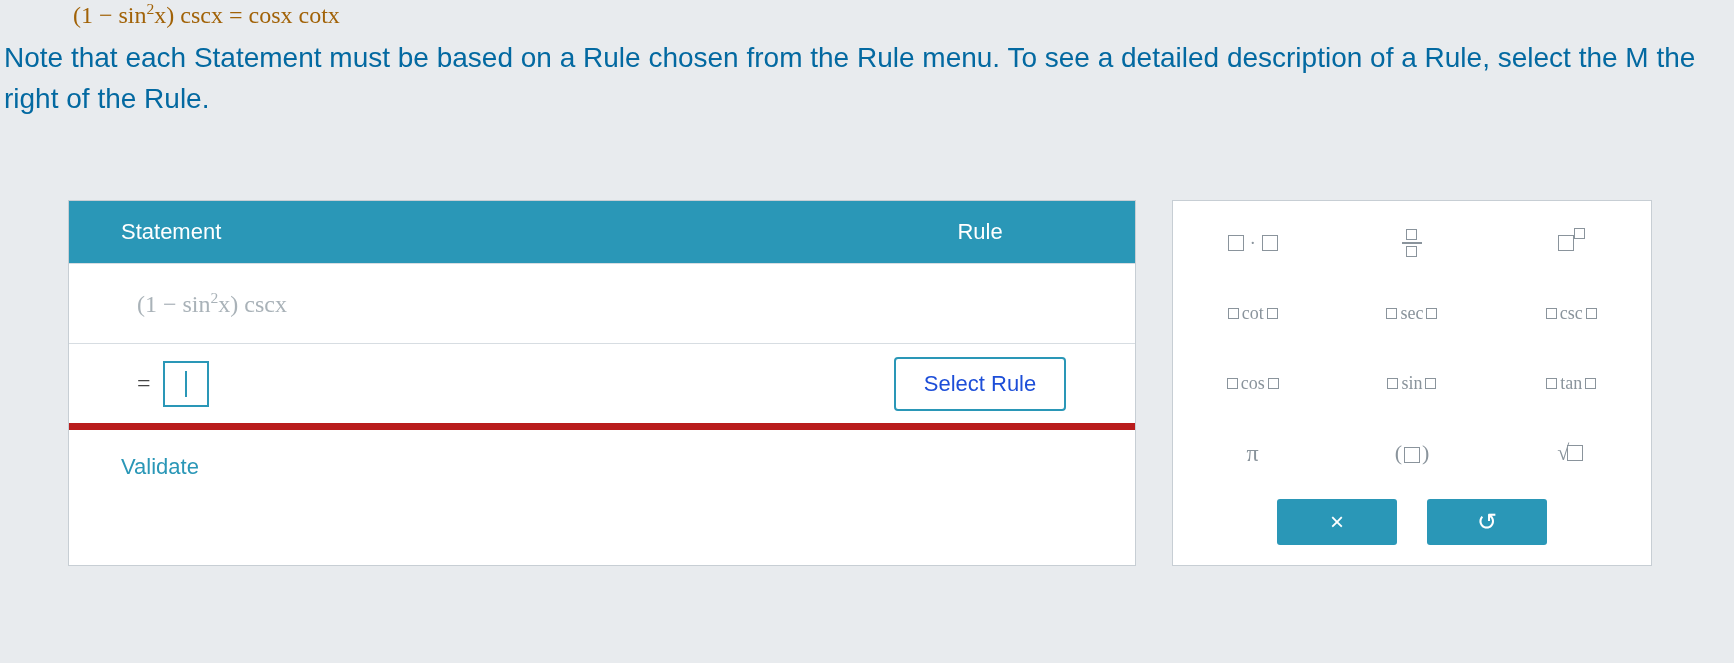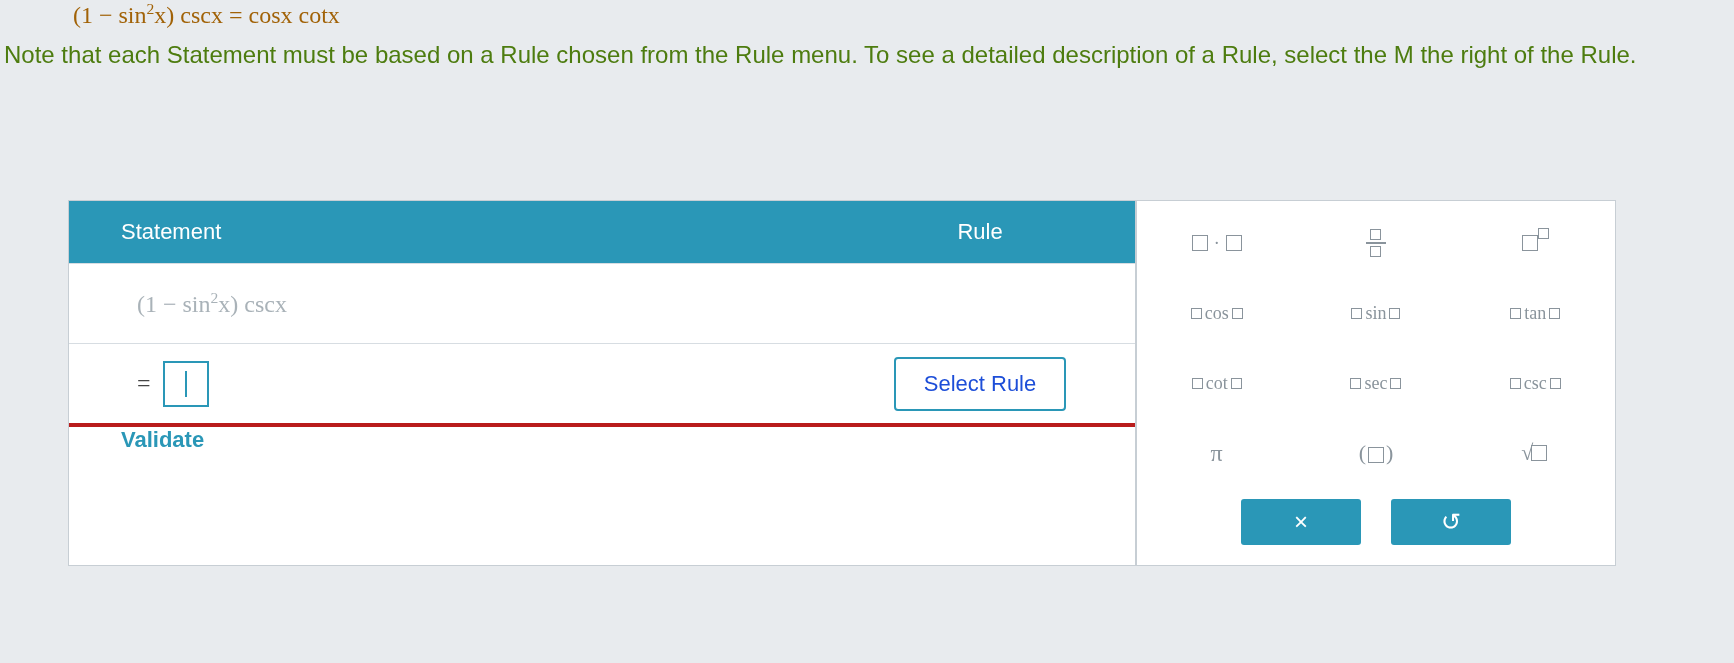--- a/index.html
+++ b/index.html
@@ -18,30 +18,31 @@
     left: 73px;
     font-size: 24px;
     color: #a16207;
     font-family: 'Times New Roman', serif;
   }
   .instructions {
     position: absolute;
     top: 38px;
     left: 4px;
     right: 0;
-    font-size: 24px;
-    color: #4d7c0f;
+    font-size: 28px;
+    color: #0369a1;
     line-height: 1.45;
   }
   .main-area {
     position: absolute;
     top: 200px;
     left: 68px;
     width: 1640px;
     display: flex;
+    gap: 36px;
   }
   .table-wrap {
     width: 1068px;
     border: 1px solid #c7ced4;
     background: #fff;
   }
   .thead {
     display: flex;
     background: #2a97b7;
     color: #fff;
@@ -71,21 +72,21 @@
   .cursor { width:2px; height:26px; background:#2a97b7; }
   .select-rule-btn {
     border: 2px solid #2a97b7;
     color: #1d4ed8;
     background:#fff;
     padding: 12px 28px;
     font-size: 22px;
     border-radius: 4px;
     cursor: pointer;
   }
-  .row-validate { height: 80px; display:flex; padding-left:52px; border-top:4px solid #b91c1c;font-weight:bold;}
+  .row-validate { height: 80px; display:flex; align-items:center; padding-left:52px; border-top:7px solid #b91c1c;}
   .validate-link { color:#2a97b7; font-size:22px; cursor:pointer; }
   
   .keypad {
     width: 480px;
     background:#fff;
     border:1px solid #c7ced4;
     padding: 18px 18px 20px 18px;
   }
   .kp-row { display:flex; gap: 36px; margin-bottom: 22px; justify-content: space-around;}
   .kp-btn {
@@ -173,49 +174,49 @@
       </div>
       <div class="kp-btn">
         <span class="kp-box"></span>
           <span class="kp-box-sm" style="position:relative; top:-10px; left:-2px;"></span>
       </div>
     </div>
 
     <div class="kp-row">
       <div class="kp-btn">
         <span class="kp-box-sm"></span>
+          <span style="margin:0 3px;">cot</span>
+          <span class="kp-box-sm"></span>
+      </div>
+      <div class="kp-btn">
+        <span class="kp-box-sm"></span>
+          <span style="margin:0 3px;">sec</span>
+          <span class="kp-box-sm"></span>
+      </div>
+      <div class="kp-btn">
+        <span class="kp-box-sm"></span>
+          <span style="margin:0 3px;">csc</span>
+          <span class="kp-box-sm"></span>
+      </div>
+    </div>
+
+    <div class="kp-row">
+      <div class="kp-btn">
+        <span class="kp-box-sm"></span>
           <span style="margin:0 3px;">cos</span>
           <span class="kp-box-sm"></span>
       </div>
       <div class="kp-btn">
         <span class="kp-box-sm"></span>
           <span style="margin:0 3px;">sin</span>
           <span class="kp-box-sm"></span>
       </div>
       <div class="kp-btn">
         <span class="kp-box-sm"></span>
           <span style="margin:0 3px;">tan</span>
-          <span class="kp-box-sm"></span>
-      </div>
-    </div>
-
-    <div class="kp-row">
-      <div class="kp-btn">
-        <span class="kp-box-sm"></span>
-          <span style="margin:0 3px;">cot</span>
-          <span class="kp-box-sm"></span>
-      </div>
-      <div class="kp-btn">
-        <span class="kp-box-sm"></span>
-          <span style="margin:0 3px;">sec</span>
-          <span class="kp-box-sm"></span>
-      </div>
-      <div class="kp-btn">
-        <span class="kp-box-sm"></span>
-          <span style="margin:0 3px;">csc</span>
           <span class="kp-box-sm"></span>
       </div>
     </div>
 
     <div class="kp-row">
       <div class="kp-btn pi">π</div>
       <div class="kp-btn">
         <span class="paren-wrap">(<span class="kp-box" style="vertical-align:middle;"></span>)</span>
       </div>
       <div class="kp-btn">

